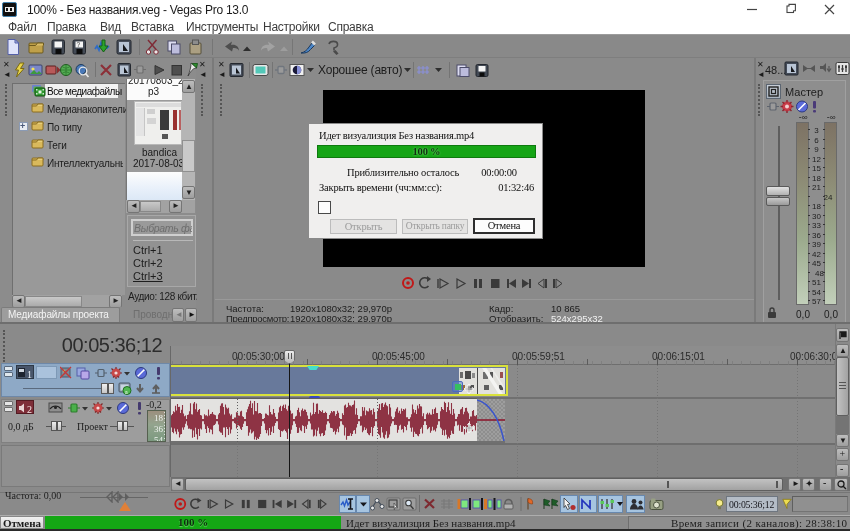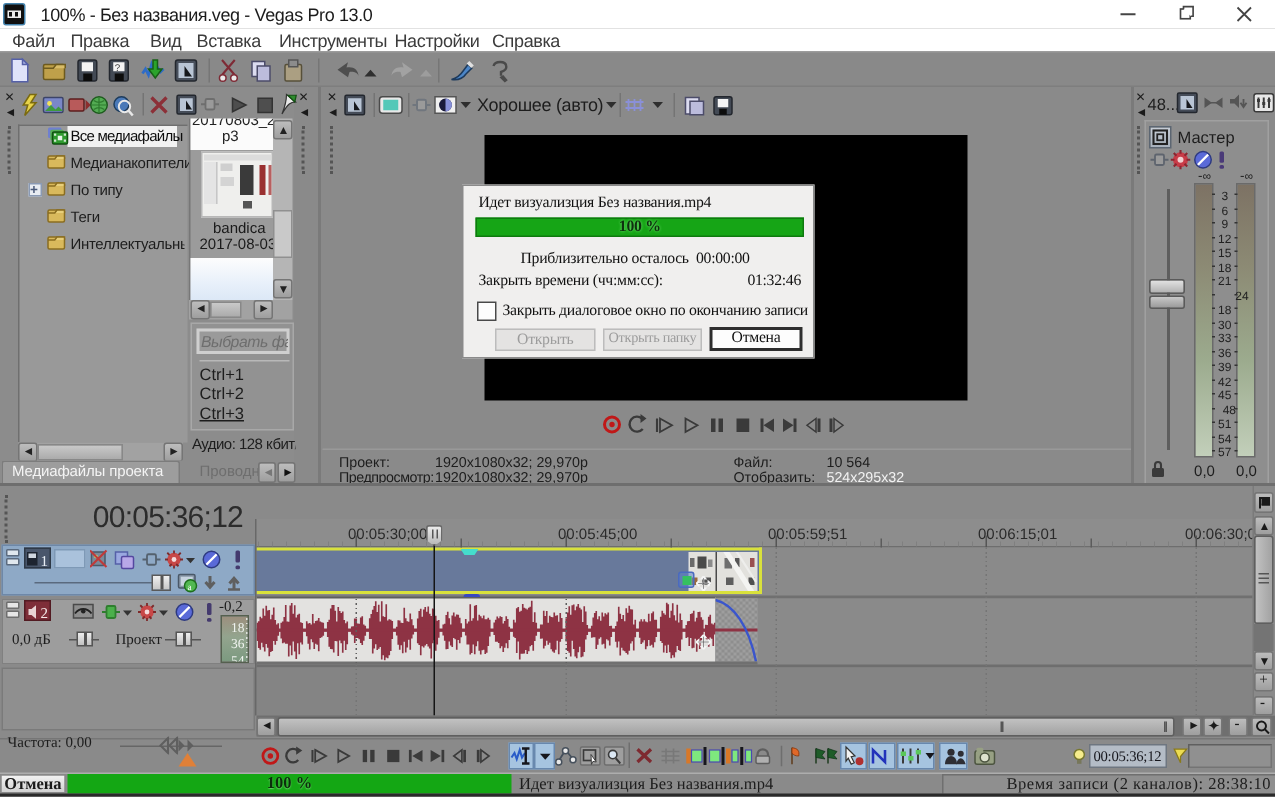--- a/index.html
+++ b/index.html
@@ -283,26 +283,26 @@
         <path d="M144 4l-6 4.5 6 4.5z" fill="none" stroke="#3a3a3a"></path>
         <rect x="145" y="4" width="2" height="9"></rect>
       </g>
  <g fill="#3a3a3a">
         <path d="M156 4l6 4.5-6 4.5z" fill="none" stroke="#3a3a3a"></path>
         <rect x="153" y="4" width="2" height="9"></rect>
       </g>
 </svg>
 
 <div class="abs" style="left:215px;top:299px;width:539px;height:1px;background:#999;"></div>
-<div class="abs" style="left:226px;top:303px;font-size:9.5px;color:#1d1d1d;white-space:nowrap;">Проект:</div>
+<div class="abs" style="left:226px;top:303px;font-size:9.5px;color:#1d1d1d;white-space:nowrap;">Частота:</div>
 <div class="abs" style="left:290px;top:303px;font-size:9.5px;color:#1d1d1d;white-space:nowrap;">1920x1080x32; 29,970p</div>
 <div class="abs" style="left:226px;top:313px;font-size:9.5px;letter-spacing:-0.3px;color:#1d1d1d;white-space:nowrap;">Предпросмотр:</div>
 <div class="abs" style="left:290px;top:313px;font-size:9.5px;color:#1d1d1d;white-space:nowrap;">1920x1080x32; 29,970p</div>
-<div class="abs" style="left:489px;top:303px;font-size:9.5px;color:#1d1d1d;white-space:nowrap;">Файл:</div>
-<div class="abs" style="left:551px;top:303px;font-size:9.5px;color:#1d1d1d;white-space:nowrap;">10 564</div>
+<div class="abs" style="left:489px;top:303px;font-size:9.5px;color:#1d1d1d;white-space:nowrap;">Кадр:</div>
+<div class="abs" style="left:551px;top:303px;font-size:9.5px;color:#1d1d1d;white-space:nowrap;">10 865</div>
 <div class="abs" style="left:489px;top:313px;font-size:9.5px;color:#1d1d1d;white-space:nowrap;">Отобразить:</div>
 <div class="abs" style="left:551px;top:313px;font-size:9.5px;color:#f2f2f2;white-space:nowrap;">524x295x32</div>
 <div class="abs" style="left:754px;top:58px;width:2px;height:264px;background:#7a7a7a;"></div>
 
 <div class="chrome-x" style="left:757px;top:61px;">✕</div>
 <div class="chrome-x" style="left:757px;top:71px;">◄</div>
 <div class="abs t11" style="left:765px;top:64px;">48...</div>
 <div class="grip-v" style="left:758px;top:84px;height:32px;"></div>
 <svg class="abs" style="left:784px;top:61px;" width="66" height="15" viewBox="0 0 66 15">
  <rect x="1" y="1" width="13" height="13" rx="1" fill="#454c58" stroke="#23272e"></rect>
@@ -826,21 +826,20 @@
 <div class="abs t11" style="left:346px;top:517px;">Идет визуализция Без названия.mp4</div>
 <div class="abs" style="left:628px;top:516px;width:222px;height:13px;border-top:1px solid #6f6f6f;border-left:1px solid #6f6f6f;background:#8f8f8f;"></div>
 <div class="abs" style="left:671px;top:517px;font-size:11px;letter-spacing:0.35px;color:#1d1d1d;white-space:nowrap;">Время записи (2 каналов): 28:38:10</div>
 <div class="abs" style="left:0;top:529px;width:850px;height:2px;background:#2a2a2a;"></div>
 
 <div class="abs" style="left:308px;top:123px;width:235px;height:116px;background:#f0efee;border:1px solid #8a8a8a;font-size:10.5px;letter-spacing:-0.2px;color:#111;">
  <div class="abs" style="left:10px;top:6px;white-space:nowrap;">Идет визуализция Без названия.mp4</div>
  <div class="abs" style="left:8px;top:21px;width:219px;height:13px;background:#16a516;border:1px solid #0e7a0e;"></div>
  <div class="abs" style="left:8px;top:22px;width:219px;text-align:center;font-weight:bold;color:#0e300e;text-shadow:0 0 2px #7de87d;">100 %</div>
  <div class="abs" style="left:10px;top:43px;white-space:nowrap;margin-left:28px;">Приблизительно осталось</div>
- <div class="abs" style="left:155px;top:43px;width:70px;text-align:left;">00:00:00</div>
+ <div class="abs" style="left:155px;top:43px;width:70px;text-align:center;">00:00:00</div>
  <div class="abs" style="left:10px;top:58px;white-space:nowrap;">Закрыть времени (чч:мм:сс):</div>
  <div class="abs" style="left:155px;top:58px;width:70px;text-align:right;">01:32:46</div>
  <div class="abs" style="left:9px;top:77px;width:13px;height:13px;background:#fdfdfd;border:1px solid #494949;"></div>
- <div class="abs" style="left:26px;top:78px;white-space:nowrap;width:208px;overflow:hidden;">Закрыть диалоговое окно по окончанию записи</div>
  <div class="abs" style="left:21px;top:95px;width:67px;height:15px;background:#e4e3e2;border:1px solid #bcbcbc;color:#9c9c9c;text-align:center;line-height:13px;">Открыть</div>
  <div class="abs" style="left:93px;top:95px;width:66px;height:15px;background:#e4e3e2;border:1px solid #bcbcbc;color:#9c9c9c;text-align:center;line-height:13px;font-size:9.5px;white-space:nowrap;overflow:hidden;">Открыть папку</div>
  <div class="abs" style="left:164px;top:94px;width:62px;height:16px;background:#fdfdfd;border:2px solid #2e2e2e;color:#111;text-align:center;line-height:12px;">Отмена</div>
 </div>
 
 </body></html>

